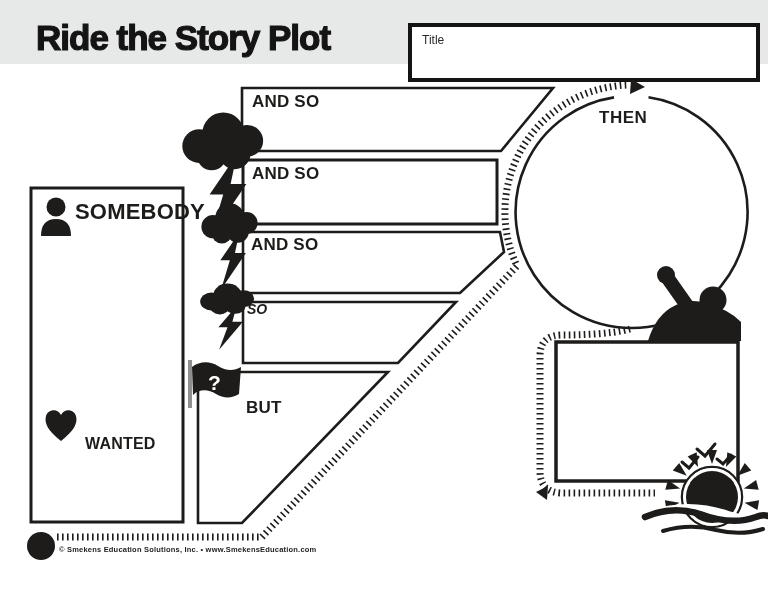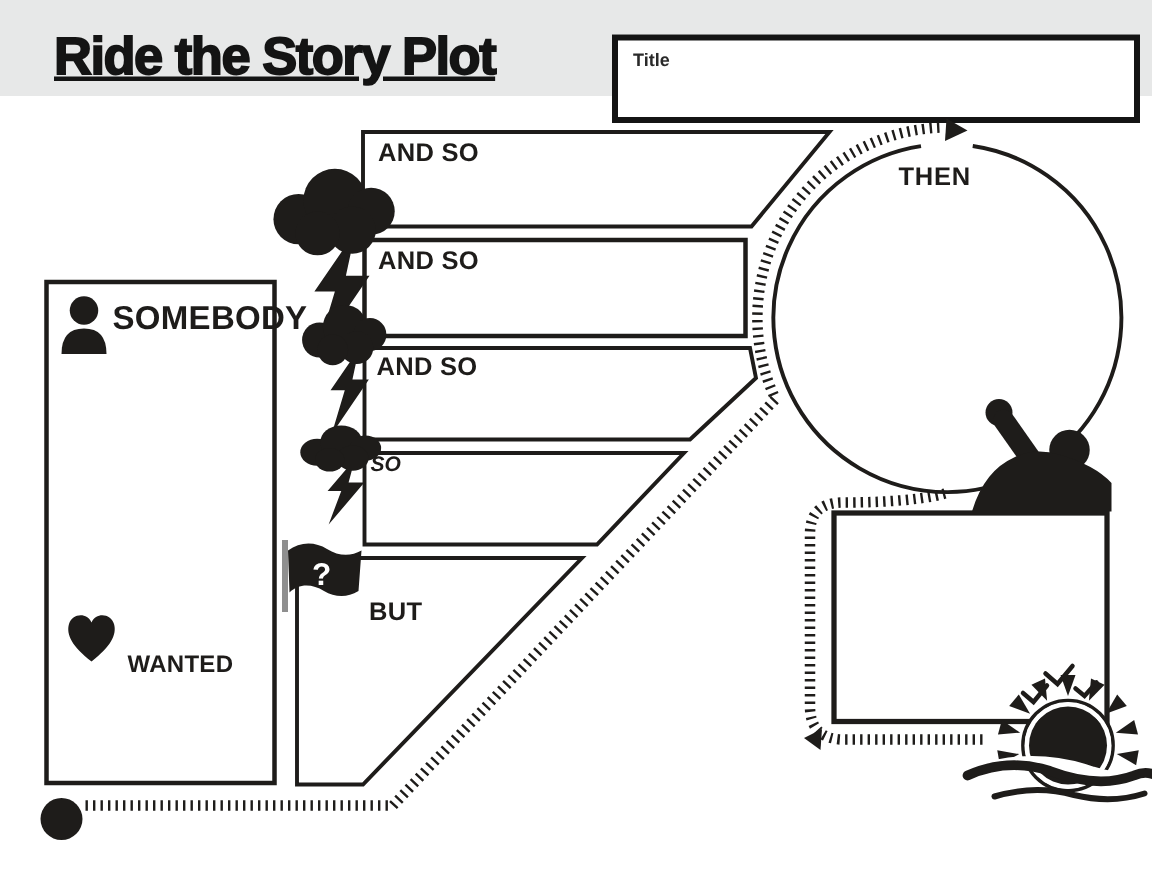--- a/index.html
+++ b/index.html
@@ -1,23 +1,23 @@
 <!DOCTYPE html>
 <html><head>
 <meta charset="utf-8">
 <style>
   html,body{margin:0;padding:0;background:#fff;}
   .page{position:relative;width:768px;height:593px;background:#ffffff;overflow:hidden;
         font-family:"Liberation Sans",sans-serif;color:#1e1c1a;}
   .band{position:absolute;left:0;top:0;width:768px;height:64px;background:#e7e8e8;}
   .page-title{position:absolute;left:36px;top:18px;font-size:35px;font-weight:bold;
-        letter-spacing:-1px;color:#141414;-webkit-text-stroke:1.2px #141414;white-space:nowrap;text-decoration:underline;}
+        letter-spacing:-1px;color:#141414;-webkit-text-stroke:1.2px #141414;white-space:nowrap;}
   .title-box{position:absolute;left:408px;top:23px;width:344px;height:51px;background:#fff;
         border:4px solid #141414;}
-  .title-box .tb-label{position:absolute;left:10px;top:6px;font-size:12px;color:#2a2a2a;font-weight:bold;}
+  .title-box .tb-label{position:absolute;left:10px;top:6px;font-size:12px;color:#2a2a2a;font-weight:normal;}
   svg.gfx{position:absolute;left:0;top:0;}
   .lbl{position:absolute;font-weight:bold;color:#1e1c1a;white-space:nowrap;line-height:1;}
   .lbl.big{font-size:17px;letter-spacing:0.2px;}
   .lbl.small{font-size:14px;}
   .footer-credit{position:absolute;left:59px;top:545px;font-size:7.5px;font-weight:bold;
         color:#1e1c1a;letter-spacing:0.2px;}
   .field{position:absolute;background:transparent;}
 </style>
 </head>
 <body>
@@ -128,13 +128,14 @@
   <div class="field" style="left:34px;top:225px;width:146px;height:185px;"></div>
   <div class="field" style="left:34px;top:440px;width:146px;height:78px;"></div>
   <div class="field" style="left:245px;top:110px;width:250px;height:38px;"></div>
   <div class="field" style="left:245px;top:182px;width:248px;height:38px;"></div>
   <div class="field" style="left:245px;top:254px;width:210px;height:36px;"></div>
   <div class="field" style="left:245px;top:320px;width:160px;height:40px;"></div>
   <div class="field" style="left:200px;top:400px;width:120px;height:80px;"></div>
   <div class="field" style="left:545px;top:130px;width:172px;height:160px;"></div>
   <div class="field" style="left:560px;top:346px;width:174px;height:130px;"></div>
 
+  <div class="footer-credit">© Smekens Education Solutions, Inc.  •  www.SmekensEducation.com</div>
 </div>
 
 </body></html>

